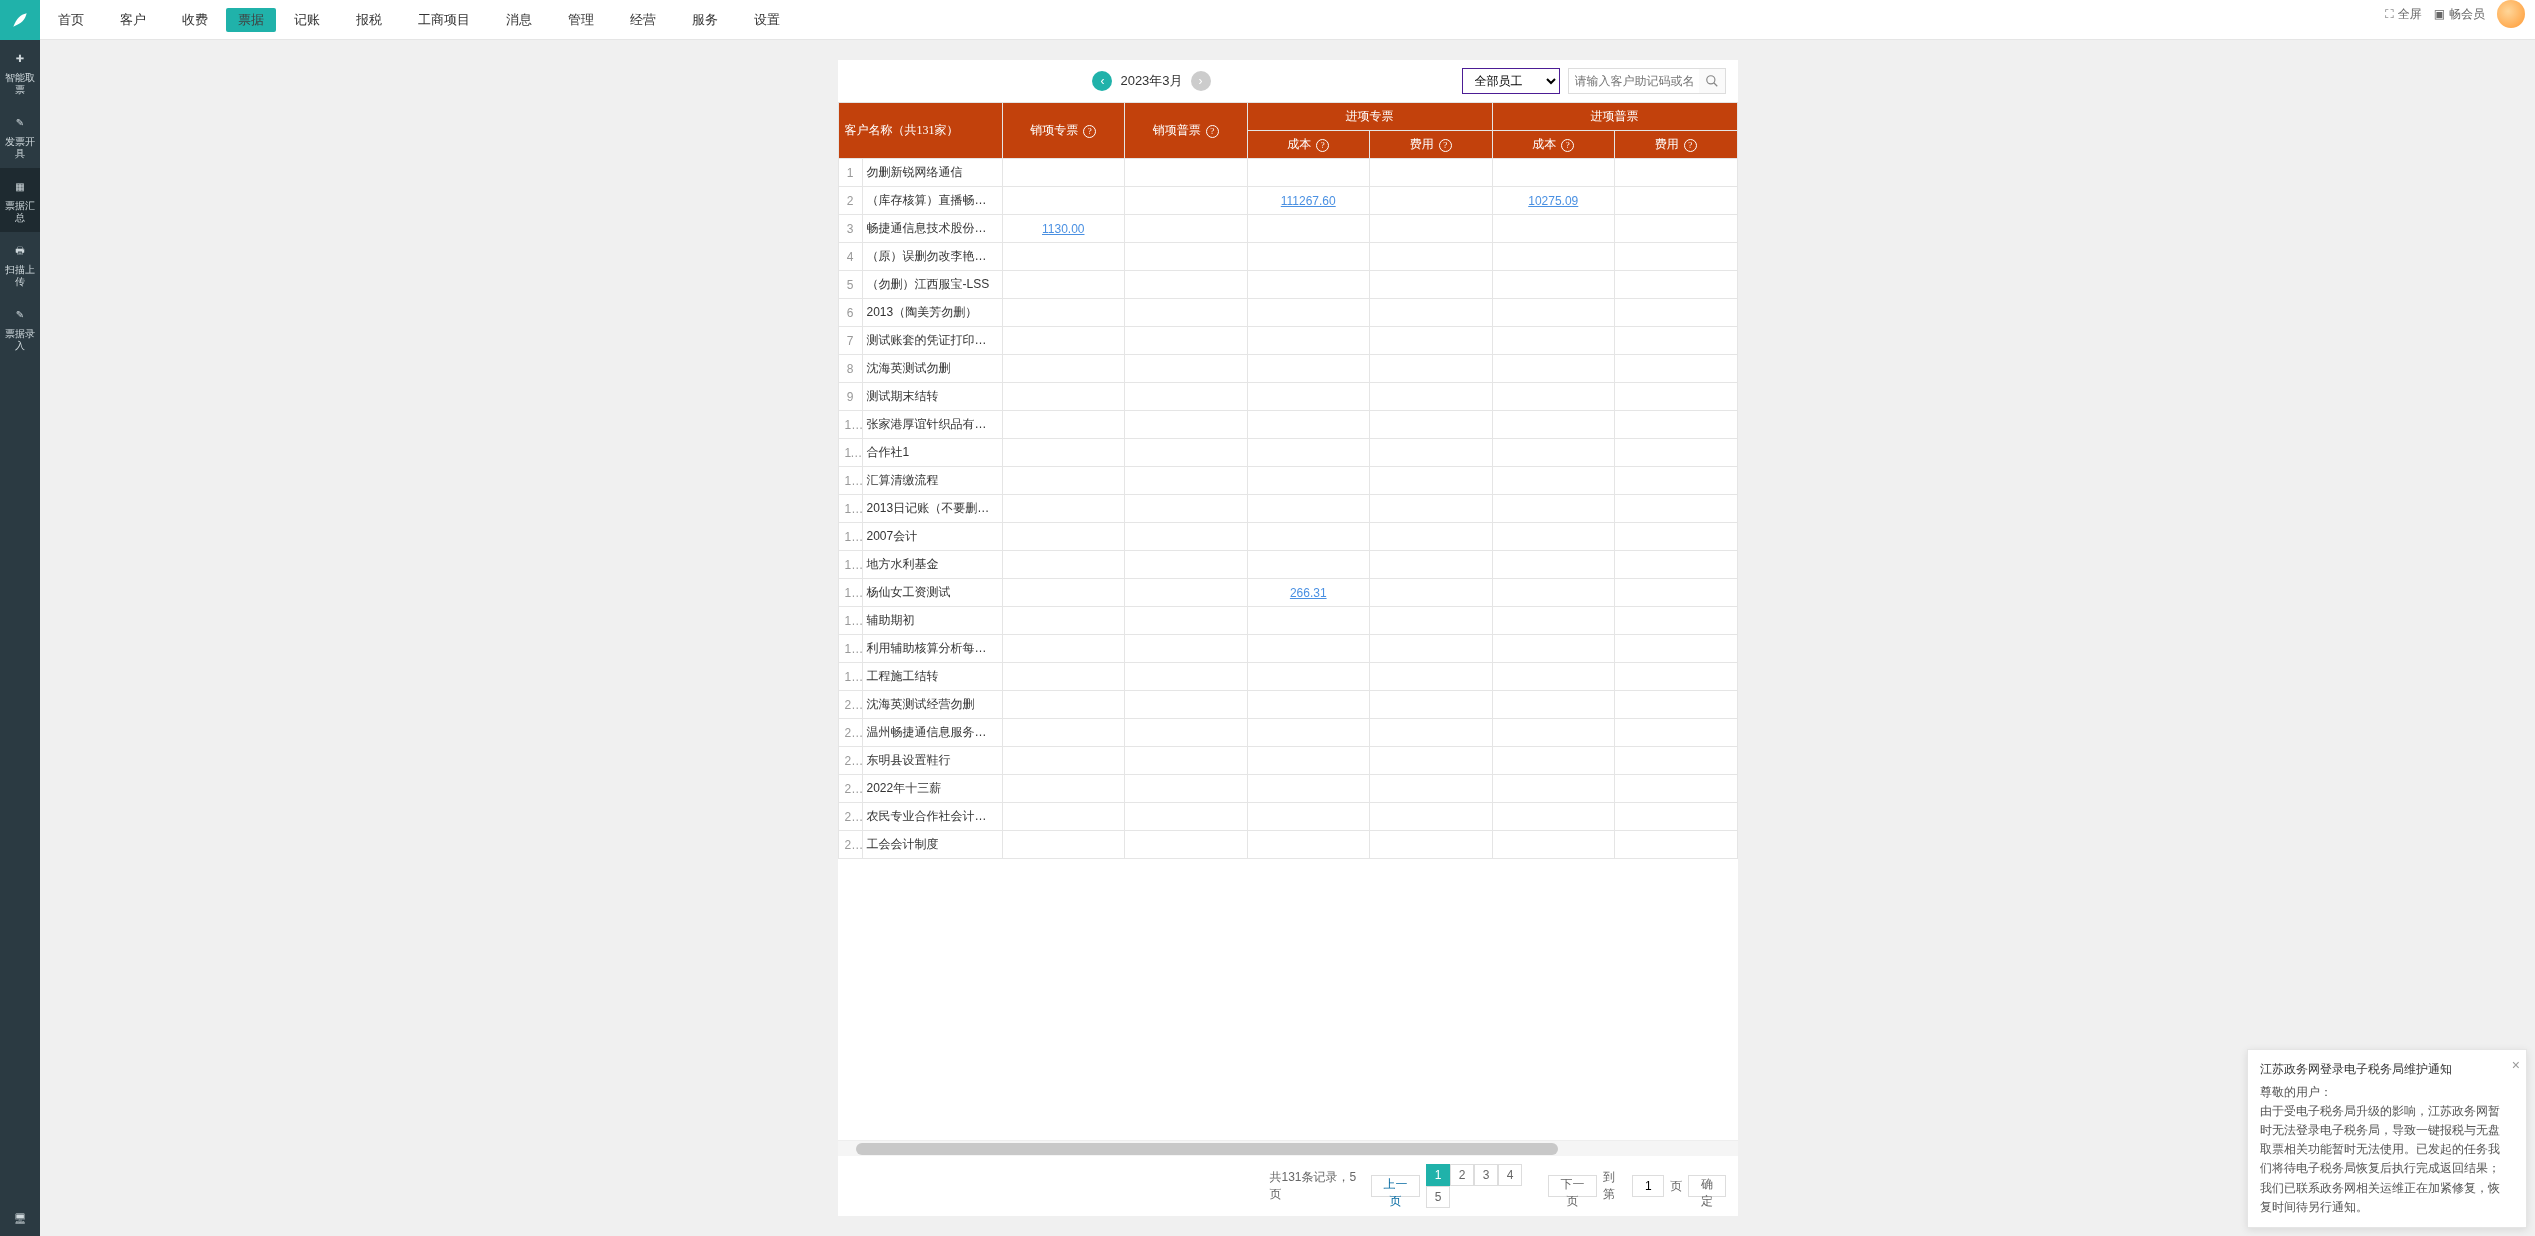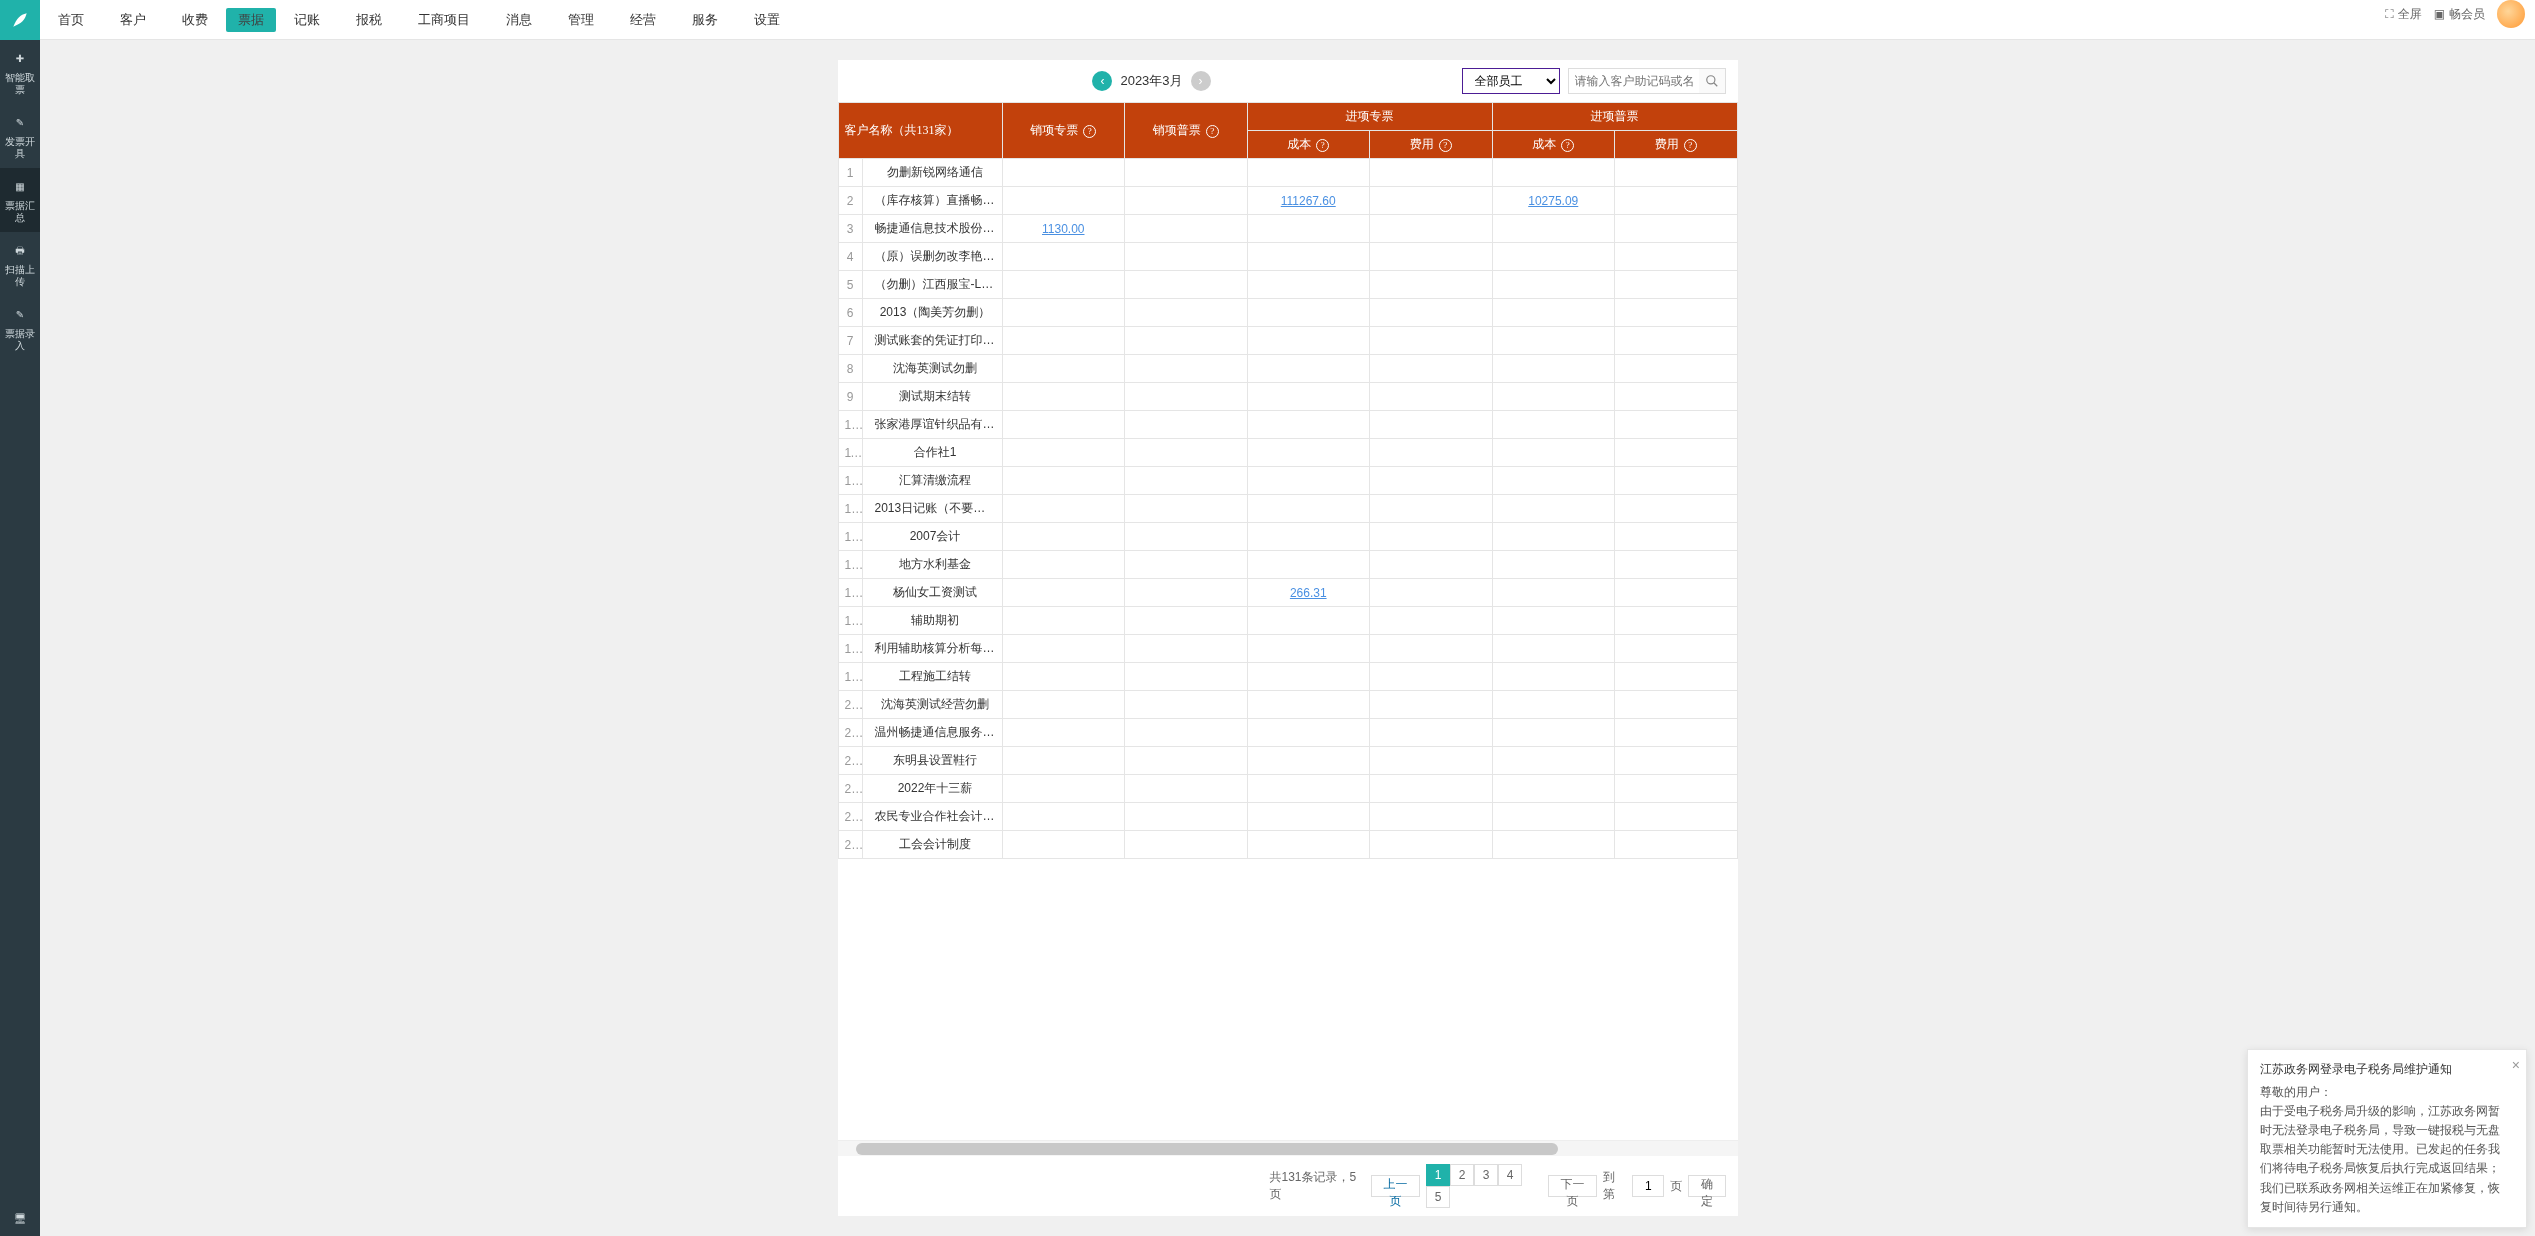--- a/index.html
+++ b/index.html
@@ -30,21 +30,21 @@
 .emp-select { height: 26px; border: 1px solid #4c1d95; padding: 0 20px 0 8px; font-size: 12px; background: #fff; }
 .search-wrap { display: flex; align-items: center; border: 1px solid #ddd; height: 26px; }
 .search-input { border: none; outline: none; height: 24px; padding: 0 6px; font-size: 12px; width: 130px; }
 .search-btn { width: 26px; height: 24px; border: none; background: #fafafa; cursor: pointer; display: flex; align-items: center; justify-content: center; }
 .table-wrap { flex: 1; overflow: hidden; }
 table { border-collapse: collapse; width: 100%; table-layout: fixed; }
 th, td { border: 1px solid #e5e5e5; height: 28px; padding: 0 6px; font-size: 12px; text-align: center; overflow: hidden; white-space: nowrap; text-overflow: ellipsis; }
 thead th { background: #c2410c; color: #fff; font-weight: normal; font-family: Liberation Serif, serif; }
 .col-idx { width: 24px; text-align: center; color: #999; }
 .col-name { width: 140px; text-align: left; }
-td.col-name { text-align: center; padding-left: 12px; }
+td.col-name { text-align: left; padding-left: 4px; }
 .help { display: inline-block; width: 13px; height: 13px; border: 1px solid #fff; border-radius: 50%; font-size: 9px; line-height: 11px; text-align: center; margin-left: 2px; }
 .link { color: #4a90e2; text-decoration: underline; cursor: pointer; }
 .hscroll { height: 16px; background: #f5f5f5; position: relative; border-top: 1px solid #eee; }
 .hscroll-thumb { position: absolute; left: 2%; width: 78%; top: 2px; height: 12px; background: #c8c8c8; border-radius: 6px; }
 .pager { display: flex; align-items: center; justify-content: flex-end; gap: 6px; padding: 8px 12px; font-size: 12px; color: #666; }
 .pager .summary { margin-right: auto; margin-left: 420px; }
 .pg-btn { min-width: 24px; height: 22px; padding: 0 6px; border: 1px solid #ddd; background: #fff; cursor: pointer; font-size: 12px; color: #666; }
 .pg-btn.active { background: #20b2aa; color: #fff; border-color: #20b2aa; }
 .pg-btn.disabled { color: #0369a1; }
 .goto-input { width: 32px; height: 22px; border: 1px solid #ddd; text-align: center; font-size: 12px; }

